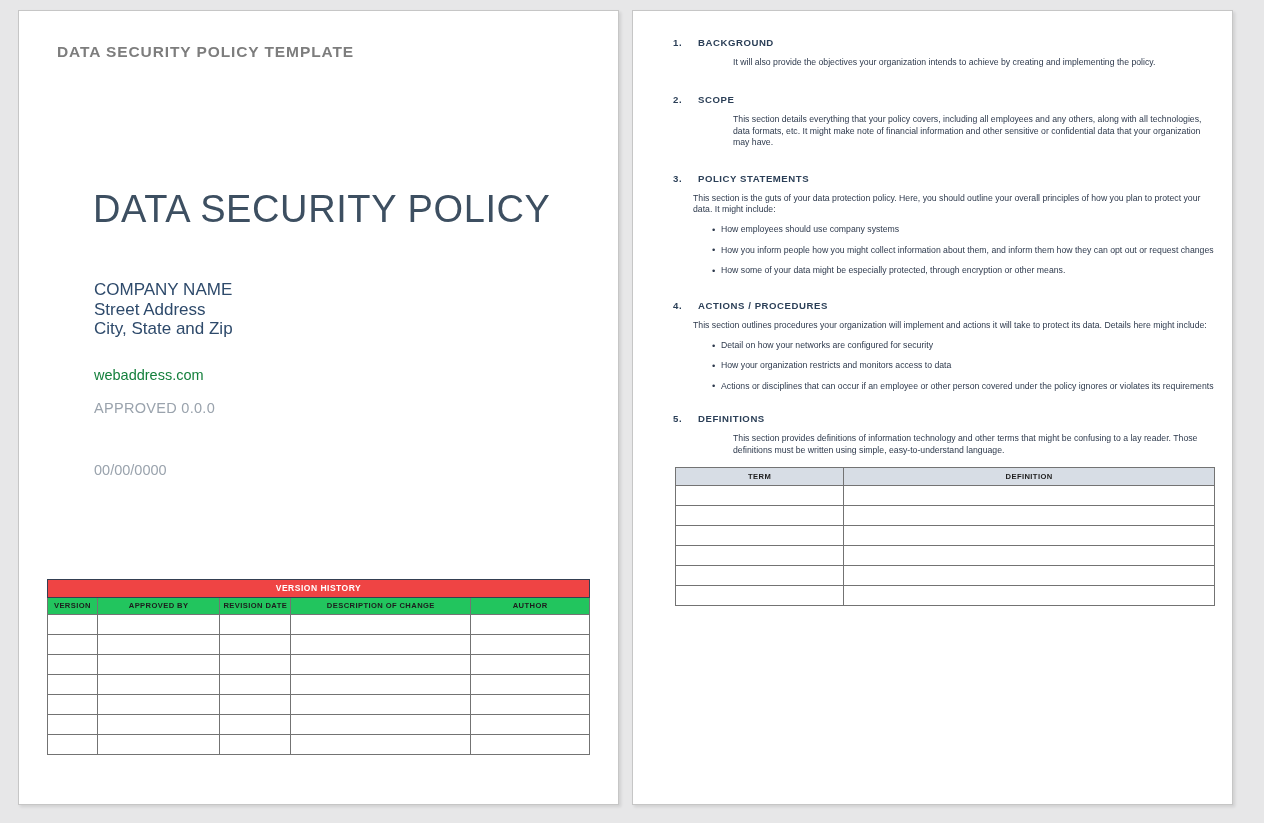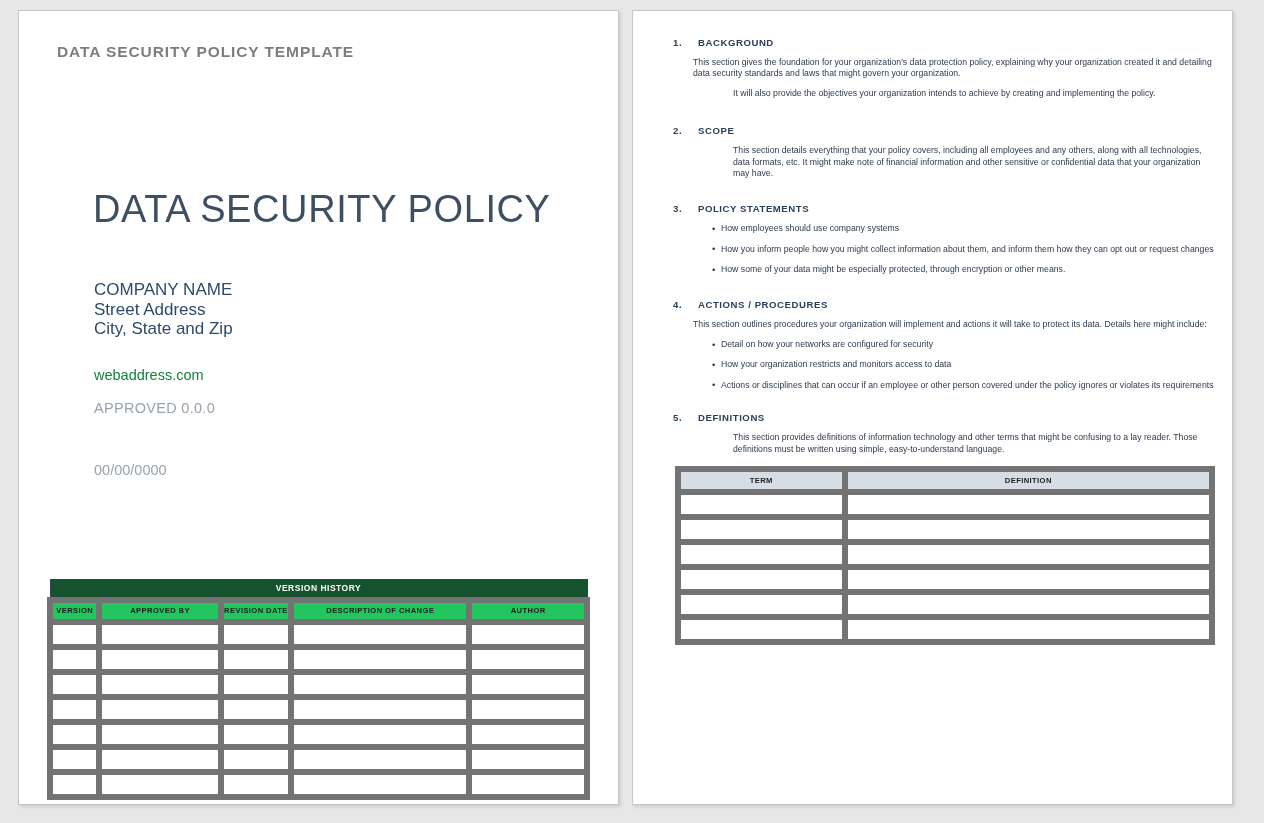--- a/index.html
+++ b/index.html
@@ -95,25 +95,25 @@
     left: 28px;
     top: 568px;
     width: 543px;
   }
   table.grid {
     border-collapse: collapse;
     width: 100%;
     table-layout: fixed;
   }
   table.grid td, table.grid th {
-    border: 6px solid #737373;
+    border: 1px solid #737373;
     padding: 0;
   }
   .vh-title {
-    background: #14532d;
+    background: #ef4444;
     color: #ffffff;
     font-size: 8.5px;
     font-weight: bold;
     letter-spacing: 0.5px;
     text-align: center;
     height: 17px;
     line-height: 17px;
     border: 1px solid #343f52 !important;
   }
   .vh-head th {
@@ -309,35 +309,35 @@
           </tbody>
       </table>
     </div>
   </div>
 
   <div class="page page-right">
     <div class="content" id="sections-root">
         <div class="section">
           <div class="sec-head"><span class="sec-num">1.</span>BACKGROUND</div>
           <div class="sec-body">
-            <p class="para">This section gives the foundation for your organization's data protection policy, explaining why your organization created it and detailing data security standards and laws that might govern your organization.</p>
             <p class="para">It will also provide the objectives your organization intends to achieve by creating and implementing the policy.</p>
           </div>
         </div>
         <div class="sec-gap-1"></div>
         <div class="section">
           <div class="sec-head"><span class="sec-num">2.</span>SCOPE</div>
           <div class="sec-body">
             <p class="para">This section details everything that your policy covers, including all employees and any others, along with all technologies, data formats, etc.  It might make note of financial information and other sensitive or confidential data that your organization may have.</p>
           </div>
         </div>
         <div class="sec-gap-2"></div>
         <div class="section">
           <div class="sec-head"><span class="sec-num">3.</span>POLICY STATEMENTS</div>
           <div class="sec-body">
+            <p class="para">This section is the guts of your data protection policy. Here, you should outline your overall principles of how you plan to protect your data.  It might include:</p>
             <ul class="bullets">
               <li>How employees should use company systems</li>
               <li>How you inform people how you might collect information about them, and inform them how they can opt out or request changes</li>
               <li>How some of your data might be especially protected, through encryption or other means.</li>
             </ul>
           </div>
         </div>
         <div class="sec-gap-3"></div>
         <div class="section">
           <div class="sec-head"><span class="sec-num">4.</span>ACTIONS / PROCEDURES</div>

